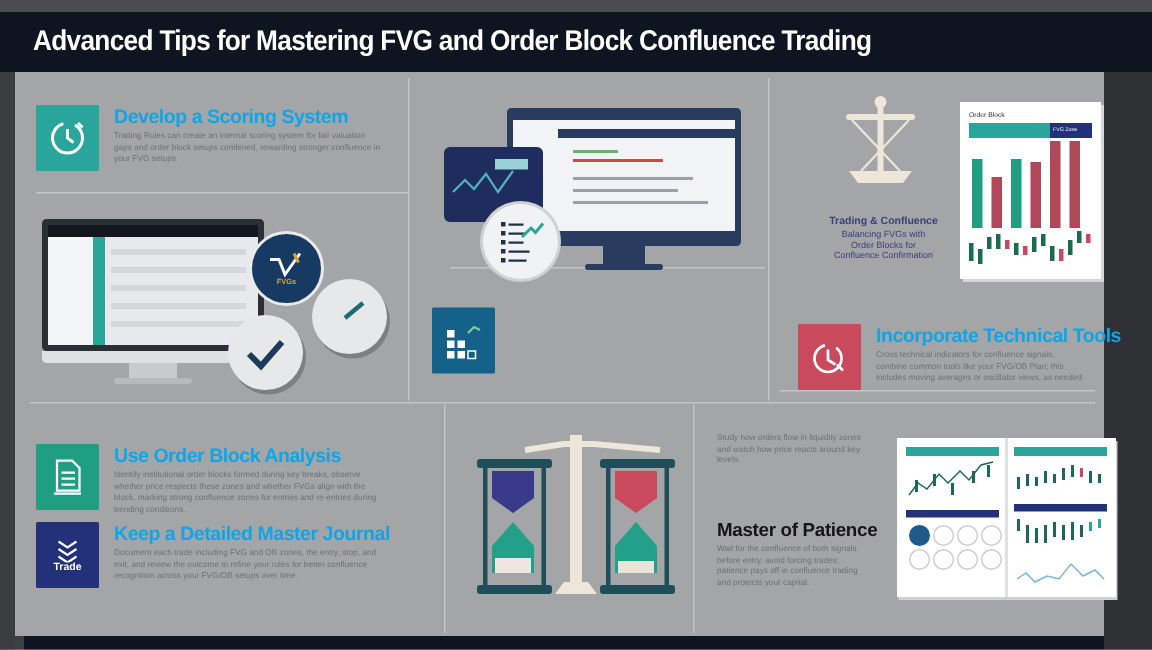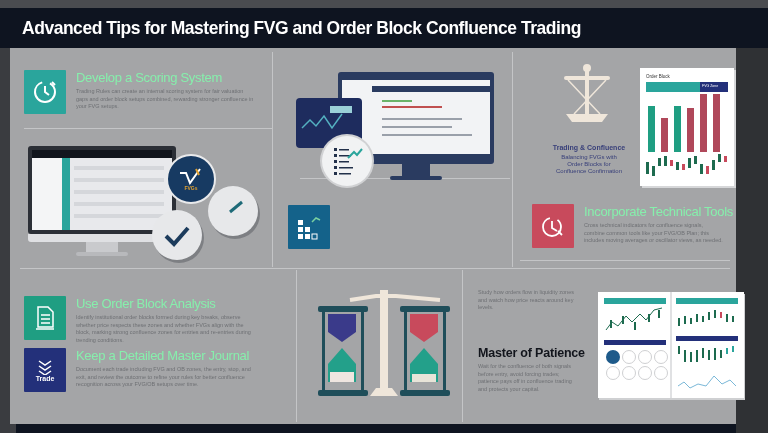--- a/index.html
+++ b/index.html
@@ -8,21 +8,21 @@
 .header{position:absolute;left:0;top:8px;width:768px;height:40px;background:#0e1420;display:flex;align-items:center;padding-left:22px}
 .header h1{color:#fff;font-size:19px;font-weight:bold;letter-spacing:-0.5px;font-family:"Liberation Sans",sans-serif;transform:scaleX(0.92);transform-origin:left center;white-space:nowrap}
 .board{position:absolute;left:10px;top:48px;width:726px;height:376px;background:#a4a5a7}
 .rightdark{position:absolute;left:736px;top:48px;width:32px;height:385px;background:#2f3134}
 .leftdark{position:absolute;left:0;top:48px;width:10px;height:385px;background:#3a3c40}
 .bottombar{position:absolute;left:16px;top:424px;width:720px;height:9px;background:#0e1420}
 .vline{position:absolute;width:1px;background:#c4c5c7}
 .hline{position:absolute;height:1px;background:#c4c5c7}
 .card{position:absolute;display:flex;gap:10px}
 .icon-box{width:42px;height:44px;flex:none;display:flex;align-items:center;justify-content:center;border-radius:1px}
-.card h2{font-size:13px;font-weight:normal;color:#86efac;white-space:nowrap;letter-spacing:-0.3px;margin-bottom:3px}
+.card h2{font-size:13px;font-weight:bold;color:#0ea5e9;white-space:nowrap;letter-spacing:-0.3px;margin-bottom:3px}
 .card p{font-size:5.5px;line-height:7.5px;color:#6e7074;width:180px}
 .title-only h2{font-size:11.5px;font-weight:bold;color:#12151c;letter-spacing:-0.2px;white-space:nowrap}
 .title-only p{font-size:5.5px;line-height:7.5px;color:#6e7074;width:100px;margin-top:3px}
 .illus{position:absolute}
 .cap{position:absolute;font-size:7px;color:#39407a;text-align:center;line-height:8px}
 </style>
 </head>
 <body>
 
 <div class="topstrip"></div>
@@ -182,21 +182,21 @@
         <rect x="50" y="4" width="3" height="8" fill="#1d6b4f"></rect>
         <rect x="56" y="12" width="3" height="10" fill="#1d6b4f"></rect>
         <rect x="62" y="14" width="3" height="8" fill="#c84a5c"></rect>
         <rect x="68" y="8" width="3" height="10" fill="#1d6b4f"></rect>
         <rect x="74" y="2" width="3" height="8" fill="#1d6b4f"></rect>
         <rect x="80" y="4" width="3" height="6" fill="#c84a5c"></rect>
     </g>
   </svg>
 </div>
 
-<div class="card" style="left:532px;top:204px">
+<div class="card" style="left:532px;top:216px">
   <div class="icon-box" style="background:#c84a5c">
     <svg width="30" height="30" viewBox="0 0 30 30">
         <circle cx="14" cy="16" r="9" fill="none" stroke="#fff" stroke-width="1.8" stroke-dasharray="40 8"></circle>
         <path d="M14 10v7l5 3" stroke="#fff" stroke-width="1.8" fill="none"></path>
         <path d="M20 20l4 4" stroke="#fff" stroke-width="1.8"></path>
       </svg>
   </div>
   <div>
     <h2>Incorporate Technical Tools</h2>
     <p style="width:140px">Cross technical indicators for confluence signals, combine common tools like your FVG/OB Plan; this includes moving averages or oscillator views, as needed.</p>

